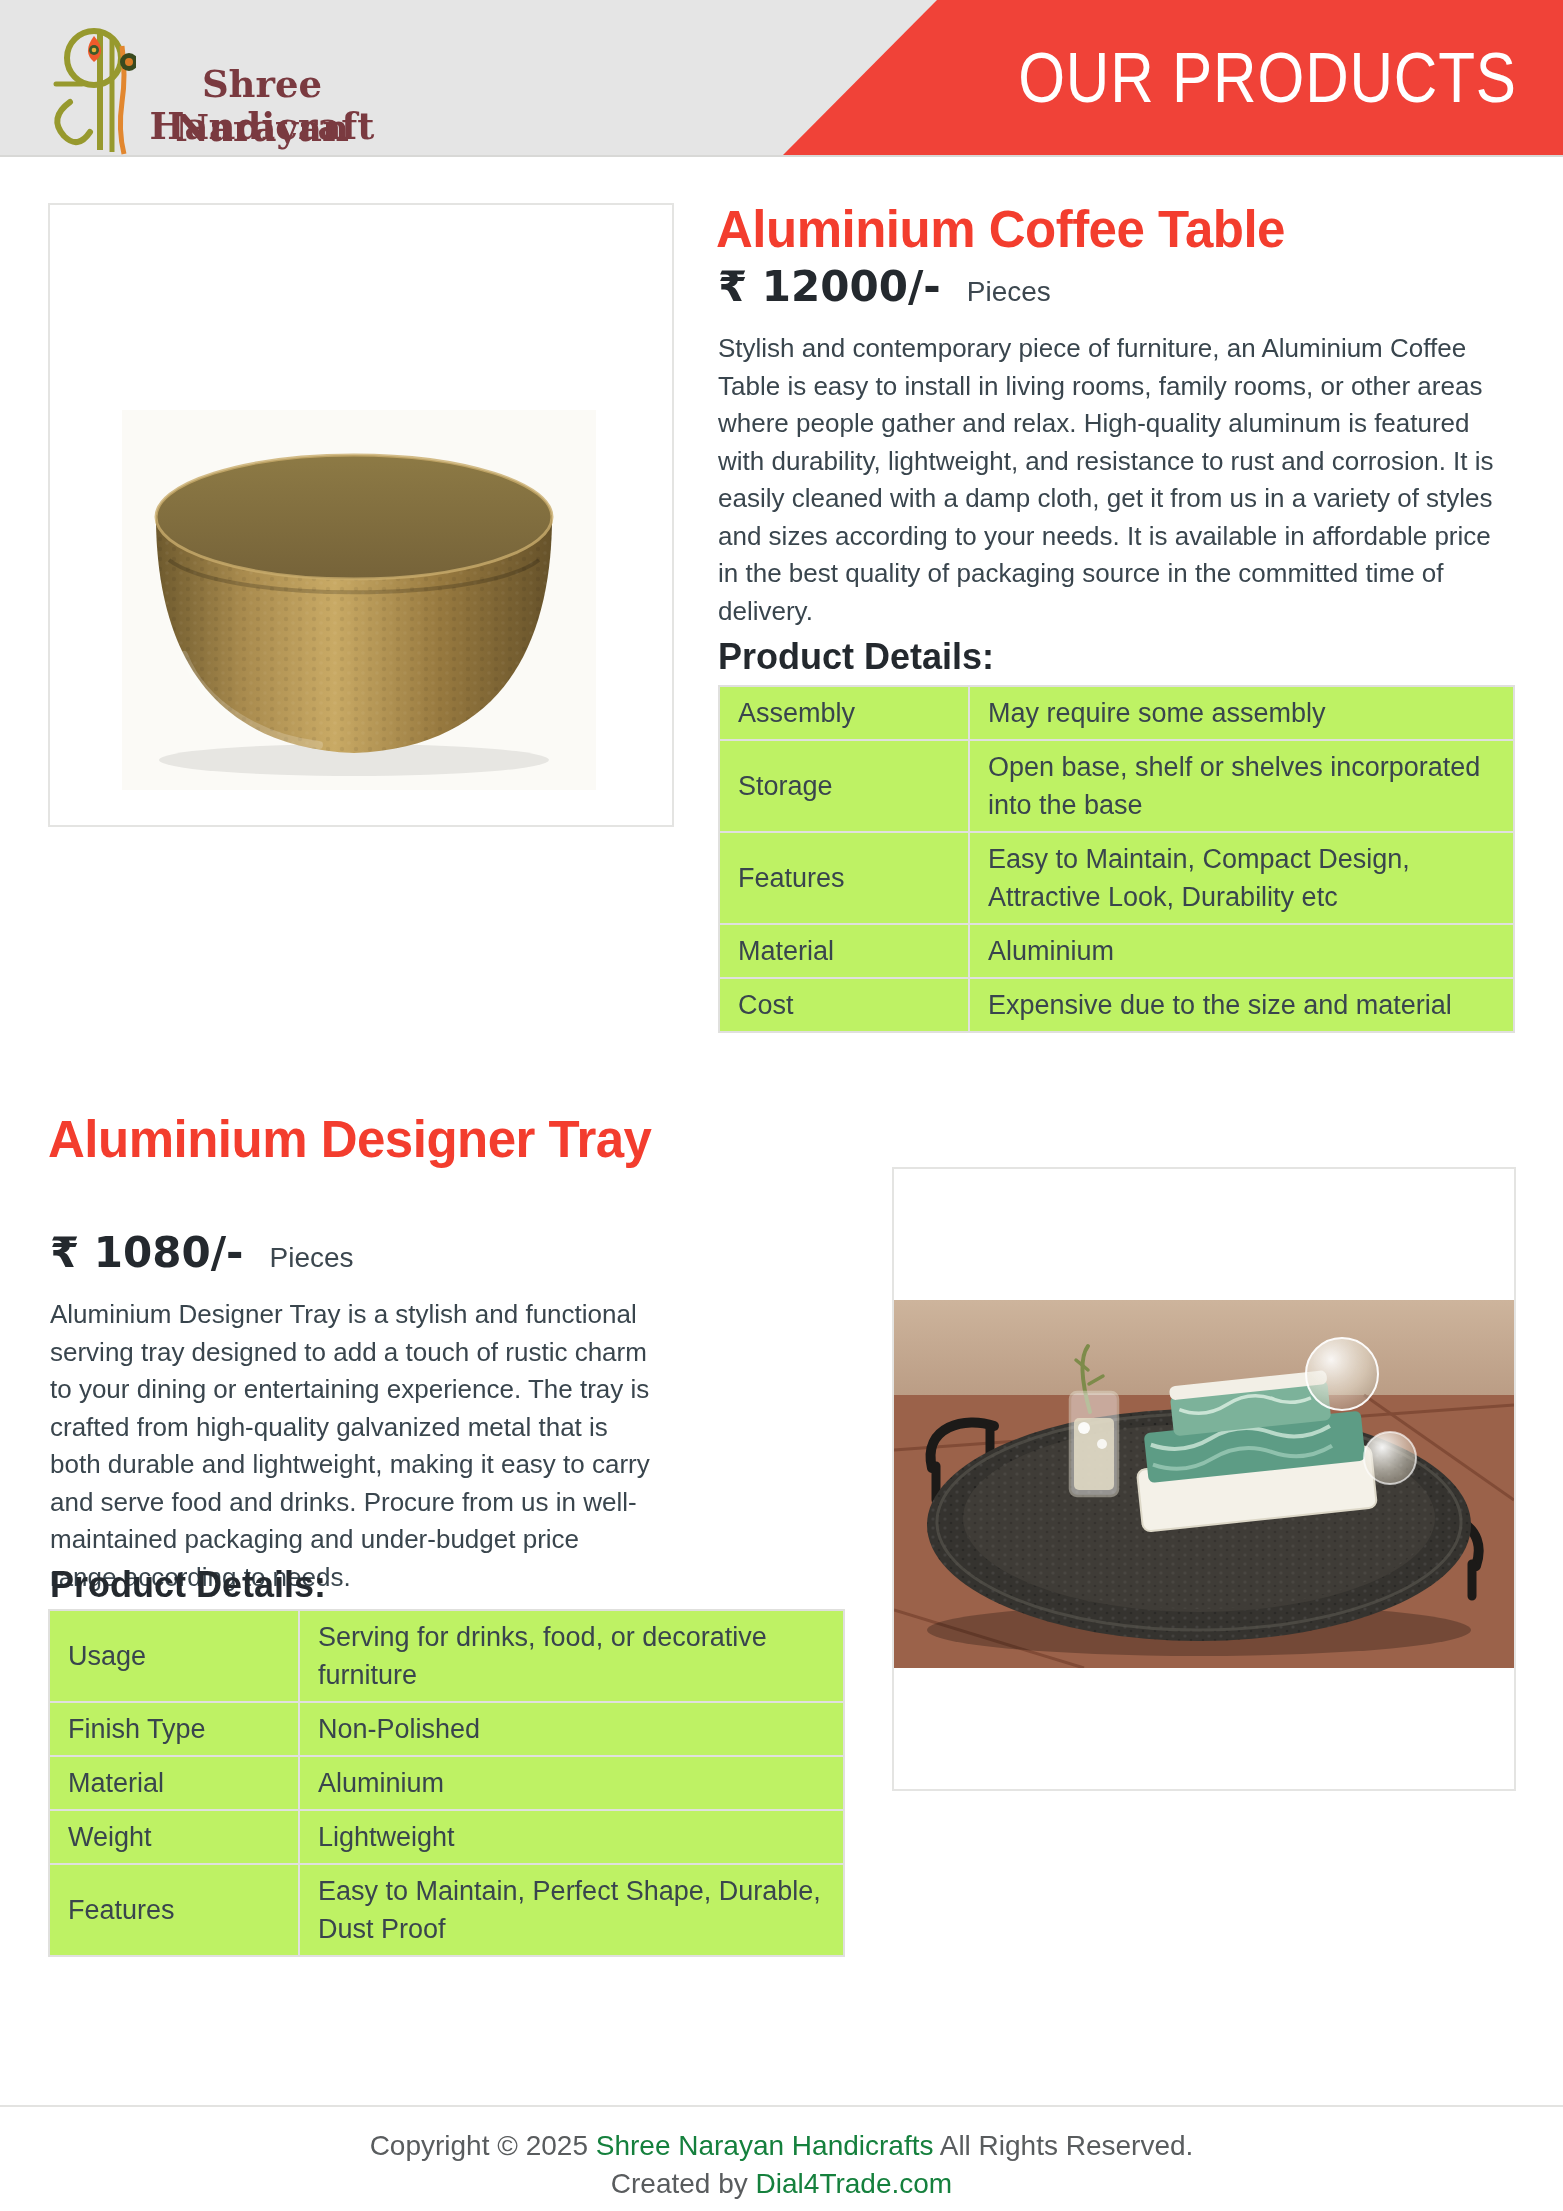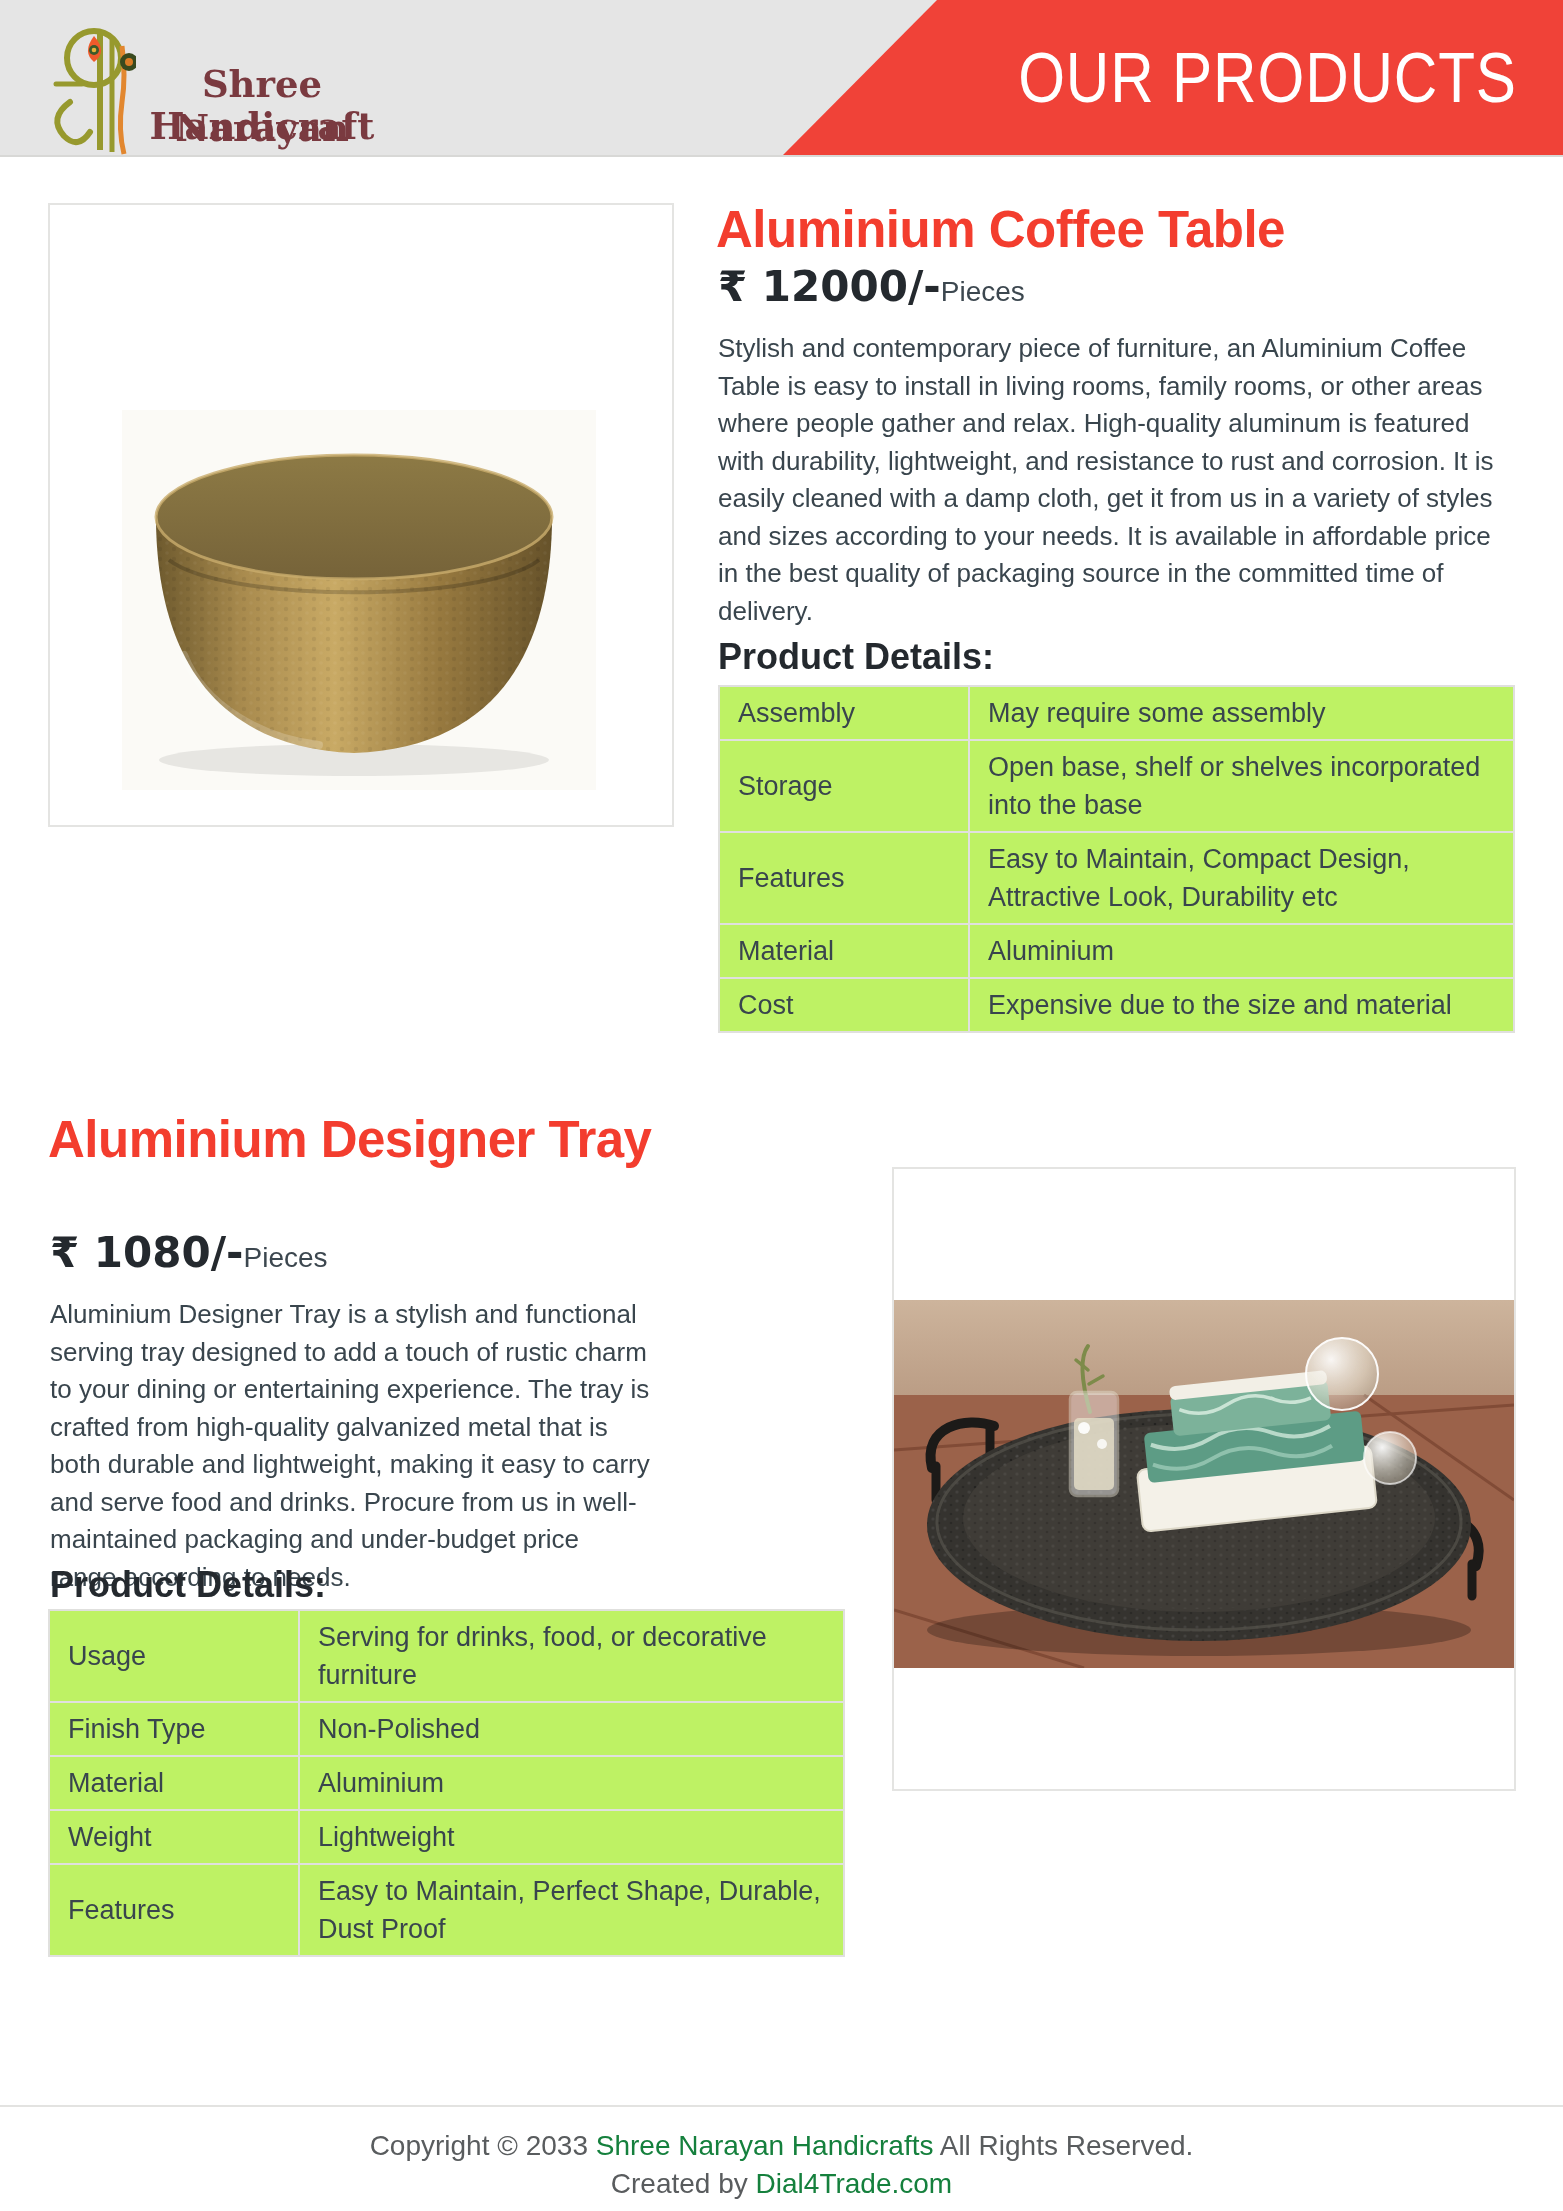--- a/index.html
+++ b/index.html
@@ -17,21 +17,21 @@
               font-family:"DejaVu Serif",serif;font-weight:bold;font-size:37px;color:#7a3a40;}
   .banner{position:absolute;left:0;top:0;width:1563px;height:155px;background:#f04238;
           clip-path:polygon(937px 0,1563px 0,1563px 155px,783px 155px);}
   .banner-label{position:absolute;right:46px;top:50%;transform:translateY(-50%) scaleX(0.86);
                 transform-origin:right center;color:#ffffff;font-size:70px;font-weight:400;
                 letter-spacing:1px;white-space:nowrap;}
 
   
   .img-box{position:absolute;background:#ffffff;border:2px solid #e4e4e2;box-sizing:border-box;}
   .p-title{position:absolute;font-size:51px;font-weight:bold;color:#f33d2e;letter-spacing:-0.5px;white-space:nowrap;}
-  .p-price{position:absolute;display:flex;align-items:baseline;gap:0;}
+  .p-price{position:absolute;display:flex;align-items:baseline;gap:26px;}
   .p-price .amount{font-size:42px;font-weight:bold;color:#24292e;
                    font-family:"DejaVu Sans","Liberation Sans",sans-serif;letter-spacing:0px;}
   .p-price .unit{font-size:28px;color:#3c474f;}
   .p-desc{position:absolute;font-size:26px;line-height:37.5px;color:#39454d;}
   .pd-heading{position:absolute;font-size:36px;font-weight:bold;color:#24292e;}
   table.details{position:absolute;border-collapse:collapse;table-layout:fixed;background:#bef264;}
   table.details td{border:2px solid #e0e0de;padding:7px 18px;font-size:27px;line-height:38px;
                    color:#39454d;vertical-align:middle;box-sizing:border-box;}
   td.col-label{width:250px;}
 
@@ -238,17 +238,17 @@
       <path d="M196,112 q-14,-50 -2,-66" stroke="#7d8b4a" stroke-width="4" fill="none" stroke-linecap="round"></path>
       <path d="M194,70 l-12,-10 M195,84 l14,-8" stroke="#7d8b4a" stroke-width="3.5" stroke-linecap="round"></path>
       <rect x="176" y="92" width="48" height="104" rx="7" fill="#ffffff" opacity="0.45" stroke="#e6e1d2" stroke-width="2.5"></rect>
       <rect x="180" y="118" width="40" height="72" rx="5" fill="#e3dcc6" opacity="0.85"></rect>
       <circle cx="190" cy="128" r="6" fill="#ffffff" opacity="0.9"></circle>
       <circle cx="208" cy="144" r="5" fill="#ffffff" opacity="0.8"></circle>
     </svg>
   </div>
 
   <div class="footer">
-    <div class="line"><span>Copyright © 2033 </span><a class="red-link">Shree Narayan Handicrafts</a><span> All Rights Reserved.</span></div>
+    <div class="line"><span>Copyright © 2025 </span><a class="red-link">Shree Narayan Handicrafts</a><span> All Rights Reserved.</span></div>
     <div class="line"><span>Created by </span><a class="red-link">Dial4Trade.com</a></div>
   </div>
 
 </div>
 
 </body></html>

